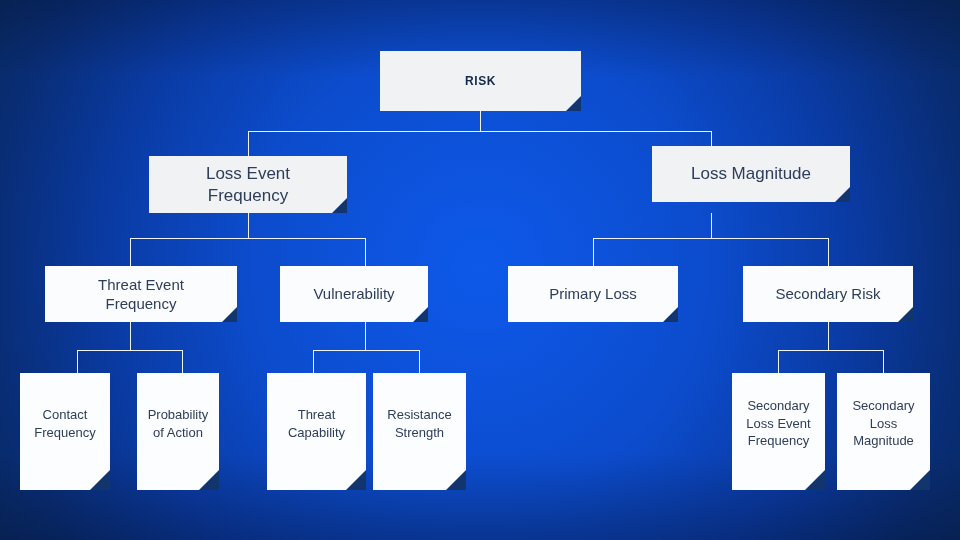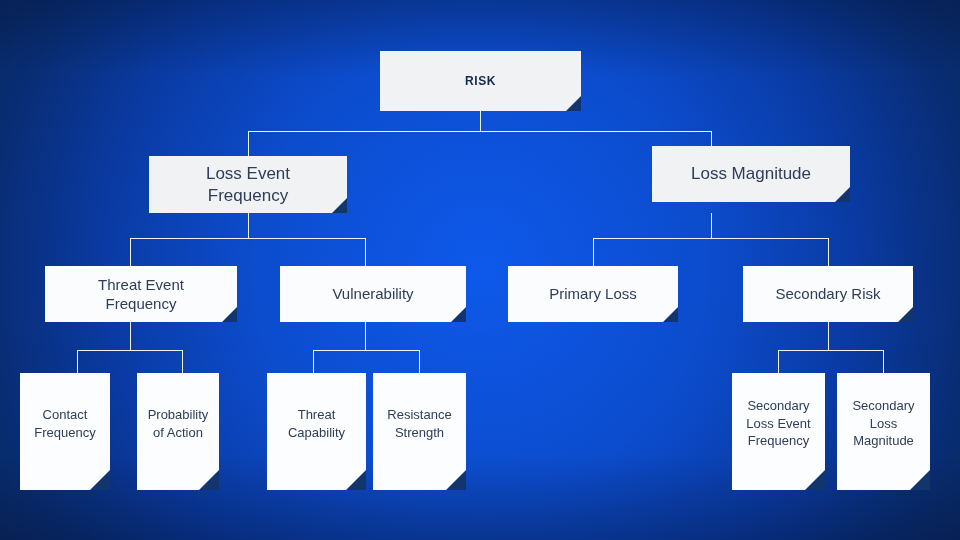--- a/index.html
+++ b/index.html
@@ -35,21 +35,21 @@
   .t4{font-size:13px;line-height:1.35;padding:6px 6px 22px 6px;}
   .cl{position:absolute;background:#eef3f9;}
   .v{width:1px;}
   .h{height:1px;}
 
   
   #n-risk{left:380px;top:51px;width:201px;height:60px;}
   #n-lef {left:149px;top:156px;width:198px;height:57px;}
   #n-lm  {left:612px;top:146px;width:198px;height:56px;margin-left:40px;}
   #n-tef {left:45px; top:266px;width:192px;height:56px;}
-  #n-vuln{left:280px;top:266px;width:186px;height:56px;border-radius:22px;}
+  #n-vuln{left:280px;top:266px;width:148px;height:56px;border-radius:22px;}
   #n-pl  {left:508px;top:266px;width:170px;height:56px;}
   #n-sr  {left:743px;top:266px;width:170px;height:56px;}
   #n-cf  {left:20px; top:373px;width:90px;height:117px;}
   #n-poa {left:137px;top:373px;width:82px;height:117px;}
   #n-tc  {left:267px;top:373px;width:93px;height:117px;padding-left:6px;}
   #n-rs  {left:373px;top:373px;width:93px;height:117px;}
   #n-slef{left:732px;top:373px;width:93px;height:117px;}
   #n-slm {left:837px;top:373px;width:93px;height:117px;}
 </style>
 </head>

